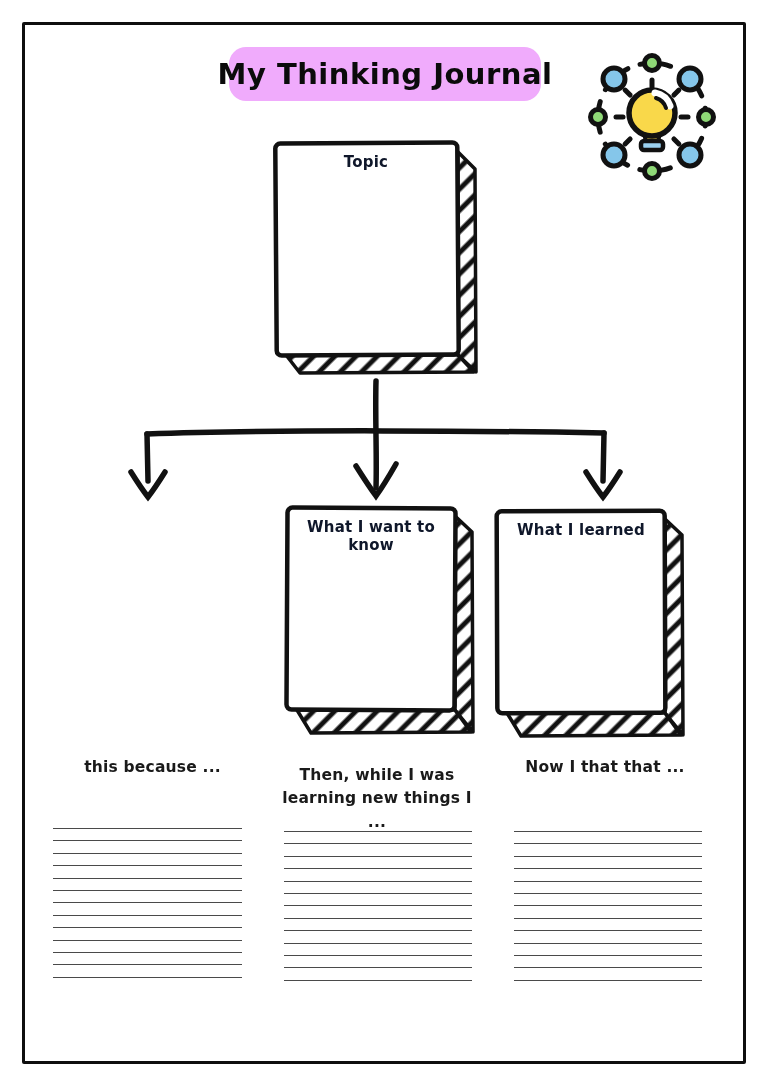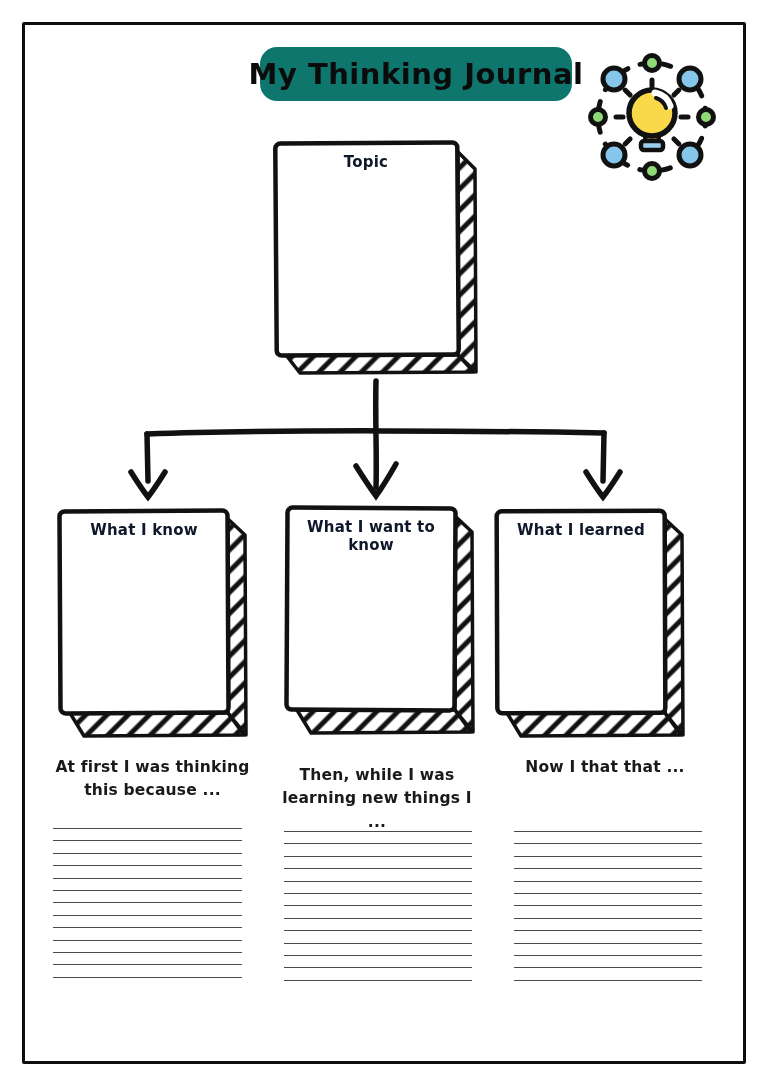--- a/index.html
+++ b/index.html
@@ -6,21 +6,21 @@
   .page{
     position:relative;width:768px;height:1086px;background:#ffffff;overflow:hidden;
     font-family:"DejaVu Sans","Liberation Sans",sans-serif;color:#111;
   }
   .frame{
     position:absolute;left:22px;top:22px;right:22px;bottom:22px;
     border:3px solid #0e0e0e;border-radius:2px;pointer-events:none;
   }
   .title-badge{
     position:absolute;left:229px;top:47px;width:312px;height:54px;
-    background:#0f766e;border-radius:17px;display:flex;align-items:center;justify-content:center;margin-left:31px;
+    background:#f0abfc;border-radius:17px;display:flex;align-items:center;justify-content:center;
   }
   .title-badge span{
     font-size:29px;font-weight:700;letter-spacing:.5px;color:#0b0b0b;white-space:nowrap;
   }
   .hdr-icon{position:absolute;left:582px;top:45px;width:140px;height:140px;}
   .sketchbox{position:absolute;}
   .sketchbox svg{position:absolute;left:0;top:0;width:100%;height:100%;}
   .box-label{
     position:absolute;left:4px;top:14px;width:calc(100% - 30px);
     text-align:center;font-size:15px;font-weight:600;color:#0f172a;letter-spacing:.2px;
@@ -102,33 +102,20 @@
       <path d="M 281,4 C 280,40 282,80 281,111"></path>
       <path d="M 52,57 C 180,52 400,54 509,56"></path>
       <path d="M 52,57 L 53,104"></path>
       <path d="M 509,56 L 508,104"></path>
       <path d="M 36,95 Q 46,111 53,120 Q 60,111 70,95"></path>
       <path d="M 261,89 Q 273,108 281,119 Q 289,108 301,87"></path>
       <path d="M 491,95 Q 501,111 508,120 Q 515,111 525,95"></path>
     </g>
   </svg>
 
-  <div class="sketchbox" style="left:56px;top:507px;width:198px;height:232px;">
-    <svg viewBox="0 0 198 232">
-      <defs>
-        <pattern id="hatch-1" width="15" height="15" patternTransform="rotate(45)" patternUnits="userSpaceOnUse">
-          <line x1="3" y1="0" x2="3" y2="15" stroke="#111" stroke-width="5"></line>
-        </pattern>
-      </defs>
-      <path d="M 172,12 L 189,28 L 190,228 L 172,206 Z" fill="url(#hatch-1)" stroke="#111" stroke-width="3.5" stroke-linejoin="round"></path>
-      <path d="M 14,206 L 172,206 L 188,228 L 28,229 Z" fill="url(#hatch-1)" stroke="#111" stroke-width="3.5" stroke-linejoin="round"></path>
-      <rect x="4" y="4" width="168" height="202" rx="5" fill="#ffffff" stroke="#111" stroke-width="4.5" transform="rotate(-0.3 88 105)"></rect>
-    </svg>
-    <div class="box-label">What I know</div>
-  </div>
 
   <div class="sketchbox" style="left:283px;top:504px;width:198px;height:232px;">
     <svg viewBox="0 0 198 232">
       <defs>
         <pattern id="hatch-2" width="15" height="15" patternTransform="rotate(45)" patternUnits="userSpaceOnUse">
           <line x1="3" y1="0" x2="3" y2="15" stroke="#111" stroke-width="5"></line>
         </pattern>
       </defs>
       <path d="M 172,12 L 189,28 L 190,228 L 172,206 Z" fill="url(#hatch-2)" stroke="#111" stroke-width="3.5" stroke-linejoin="round"></path>
       <path d="M 14,206 L 172,206 L 188,228 L 28,229 Z" fill="url(#hatch-2)" stroke="#111" stroke-width="3.5" stroke-linejoin="round"></path>
@@ -145,21 +132,20 @@
         </pattern>
       </defs>
       <path d="M 172,12 L 189,28 L 190,228 L 172,206 Z" fill="url(#hatch-3)" stroke="#111" stroke-width="3.5" stroke-linejoin="round"></path>
       <path d="M 14,206 L 172,206 L 188,228 L 28,229 Z" fill="url(#hatch-3)" stroke="#111" stroke-width="3.5" stroke-linejoin="round"></path>
       <rect x="4" y="4" width="168" height="202" rx="5" fill="#ffffff" stroke="#111" stroke-width="4.5" transform="rotate(-0.2 88 105)"></rect>
     </svg>
     <div class="box-label">What I learned</div>
   </div>
 
   <div class="prompt" style="left:50px;top:756px;width:205px;">
-    <span>At first I was thinking</span>
     <span>this because ...</span>
   </div>
   <div class="prompt" style="left:272px;top:756px;width:210px;margin-top:8px;">
     <span>Then, while I was</span>
     <span>learning new things I  ...</span>
   </div>
   <div class="prompt" style="left:500px;top:756px;width:210px;">
     <span>Now I that that ...</span>
     <span></span>
   </div>

